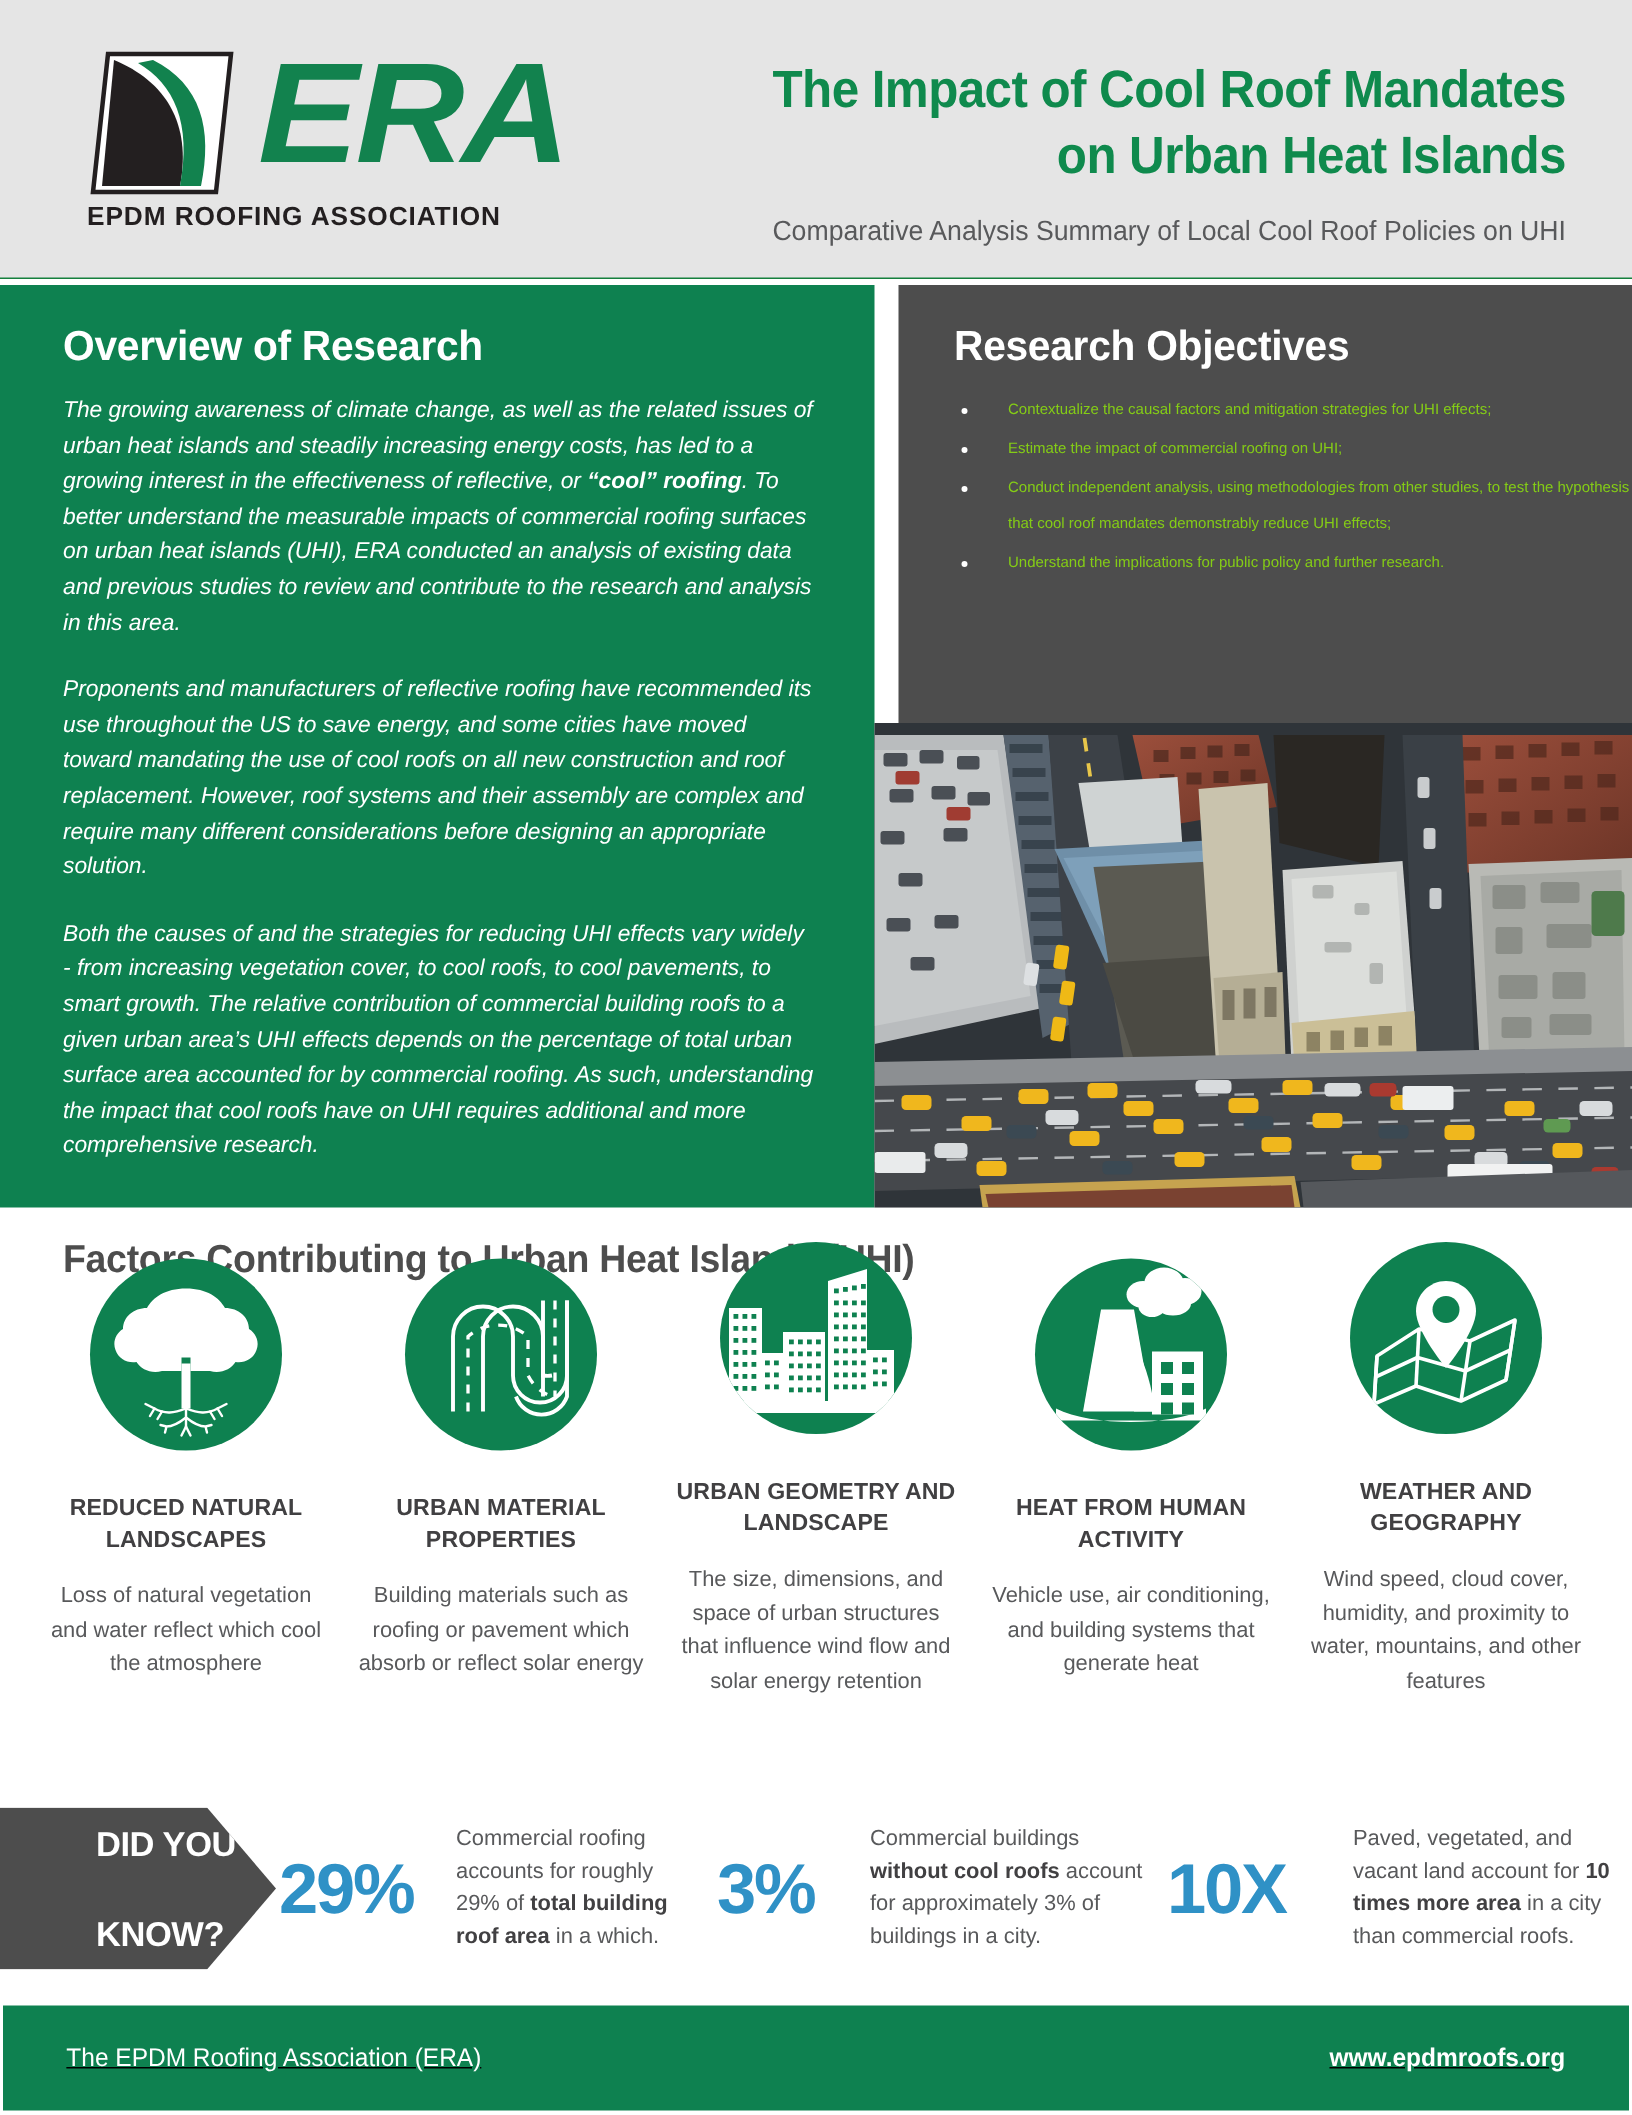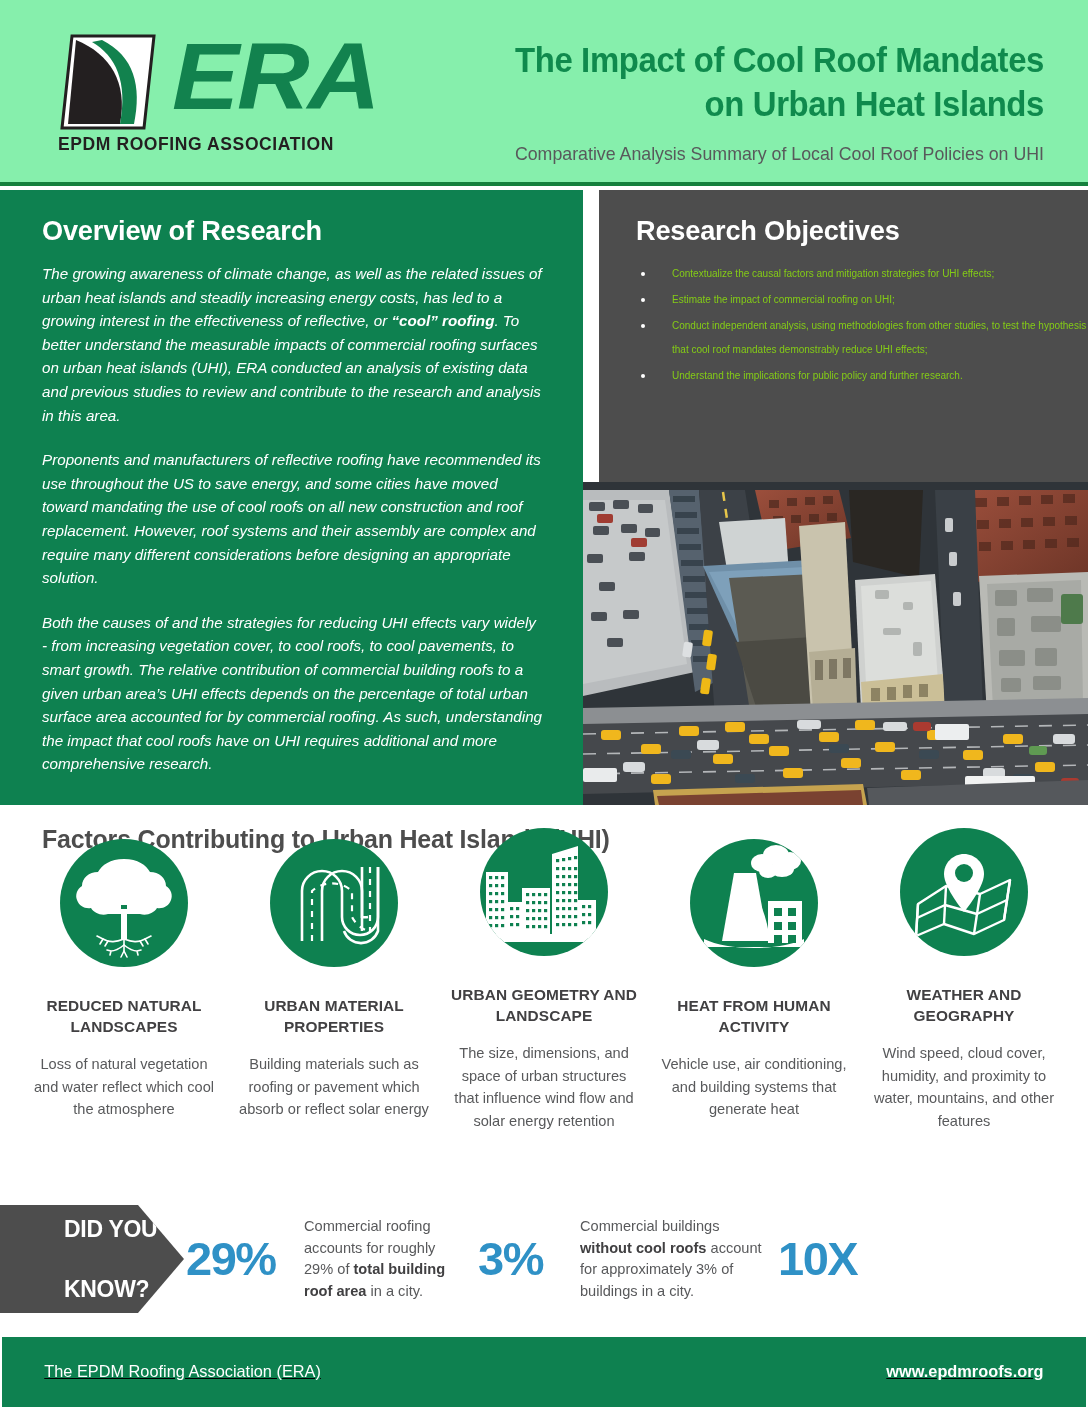--- a/index.html
+++ b/index.html
@@ -12,22 +12,22 @@
   .page {
     position: relative;
     width: 1088px; height: 1410px;
     background: #ffffff;
     overflow: hidden;
   }
 
   
   .header {
     position: absolute; left: 0; top: 0; width: 1088px; height: 186px;
-    background: #86efac;
-    border-bottom: 4px solid #15803d;
+    background: #e5e5e5;
+    border-bottom: 1px solid #15803d;
   }
   .logo-wrap {
     position: absolute; left: 44px; top: 28px;
     width: 340px; height: 130px;
   }
   .logo-mark { position: absolute; left: 14px; top: 4px; width: 110px; height: 100px; }
   .logo-era {
     position: absolute; left: 128px; top: -4px;
     font-size: 95px; line-height: 104px;
     font-weight: bold; font-style: italic;
@@ -691,30 +691,31 @@
       <span>
         <span>DID YOU</span><br>
         <span>KNOW?</span>
       </span>
     </div>
 
     <div class="stats">
 
       <div class="stat stat-1">
         <div class="num">29%</div>
-        <div class="txt"><span>Commercial roofing accounts for roughly 29% of </span><b>total building roof area</b><span> in a city.</span></div>
+        <div class="txt"><span>Commercial roofing accounts for roughly 29% of </span><b>total building roof area</b><span> in a which.</span></div>
       </div>
 
       <div class="stat stat-2">
         <div class="num">3%</div>
         <div class="txt"><span>Commercial buildings </span><b>without cool roofs</b><span> account for approximately 3% of buildings in a city.</span></div>
       </div>
 
       <div class="stat stat-3">
         <div class="num">10X</div>
+        <div class="txt"><span>Paved, vegetated, and vacant land account for </span><b>10 times more area</b><span> in a city than commercial roofs.</span></div>
       </div>
 
     </div>
   </div>
 
   <div class="footer">
     <div class="f-left">The EPDM Roofing Association (ERA)</div>
     <div class="f-right">www.epdmroofs.org</div>
   </div>
 

